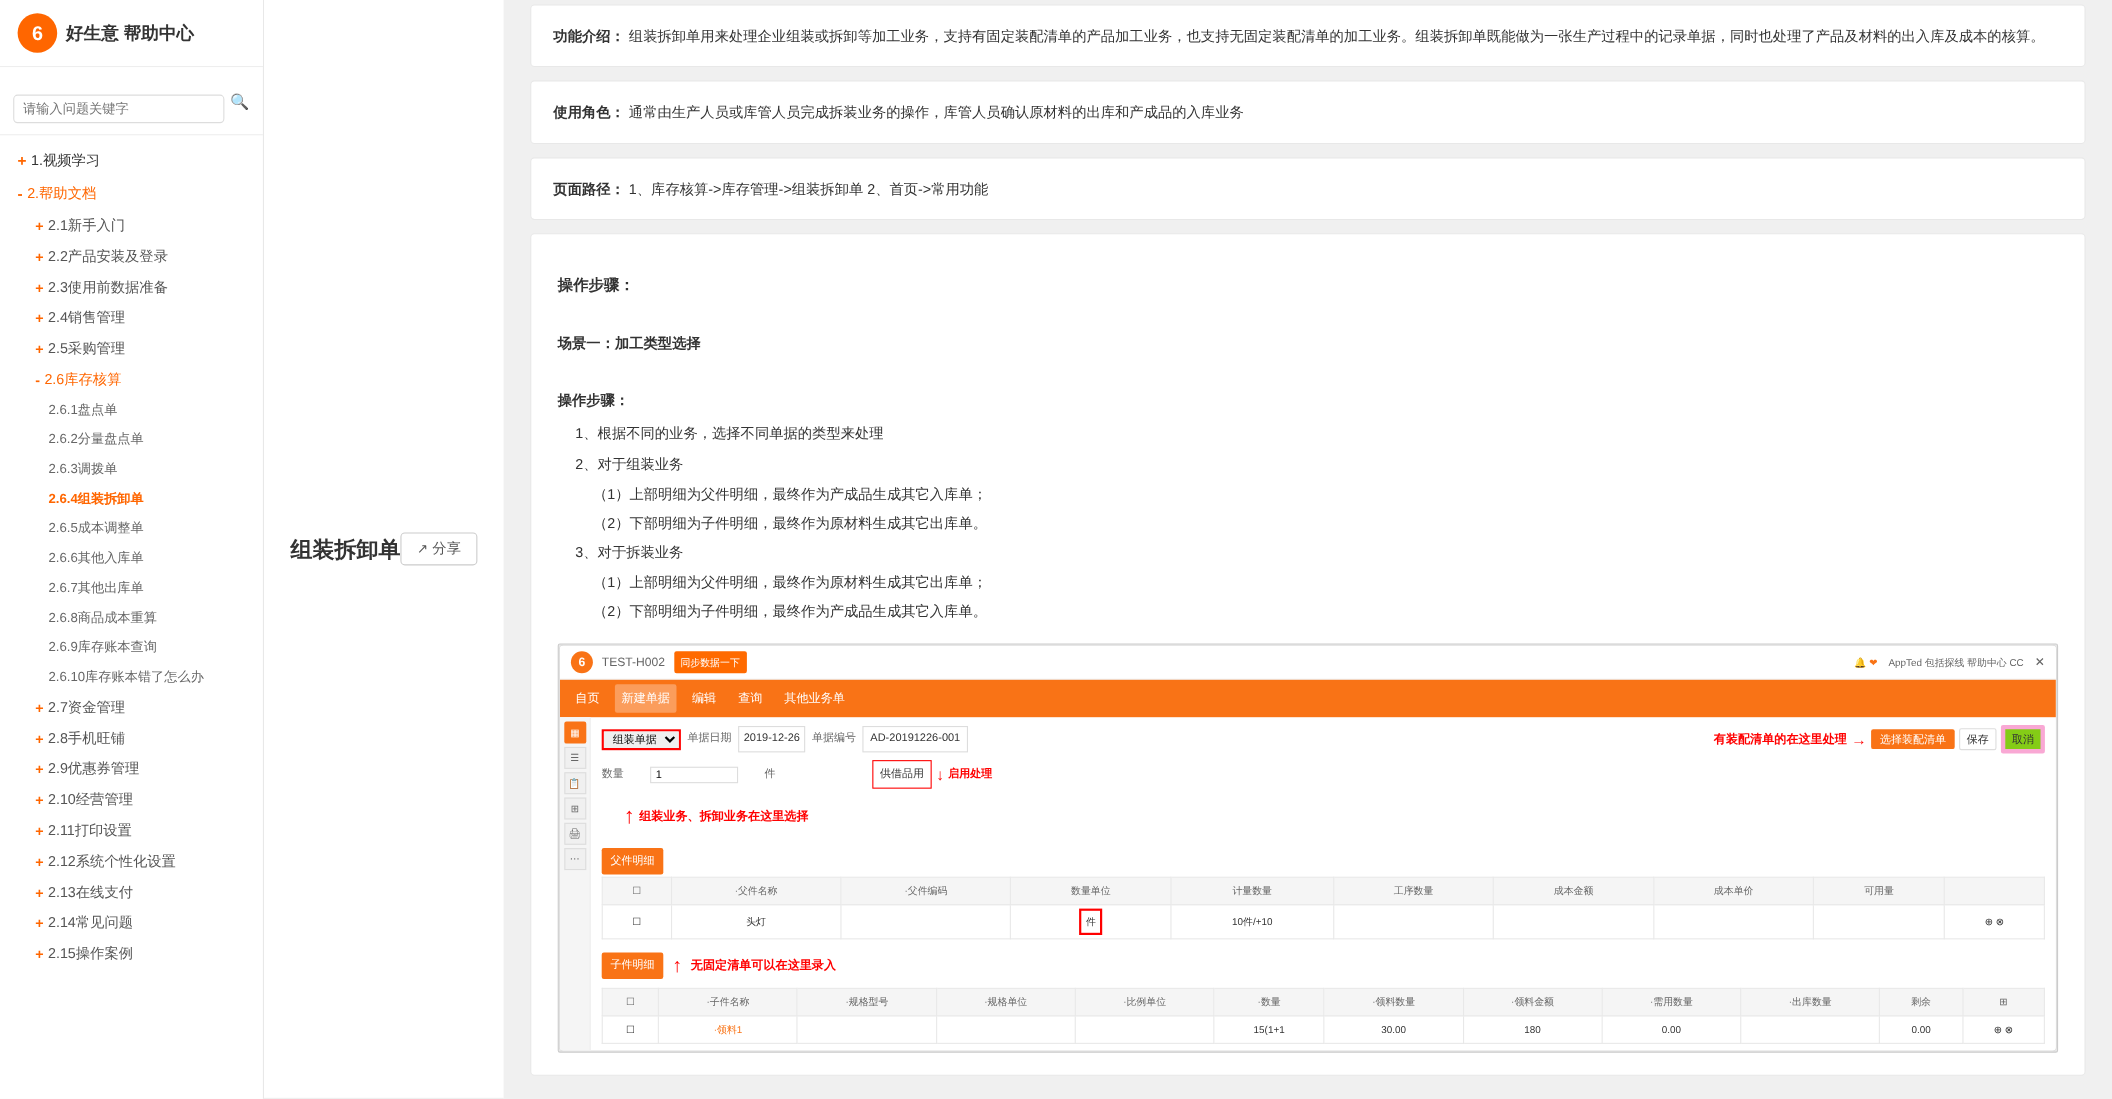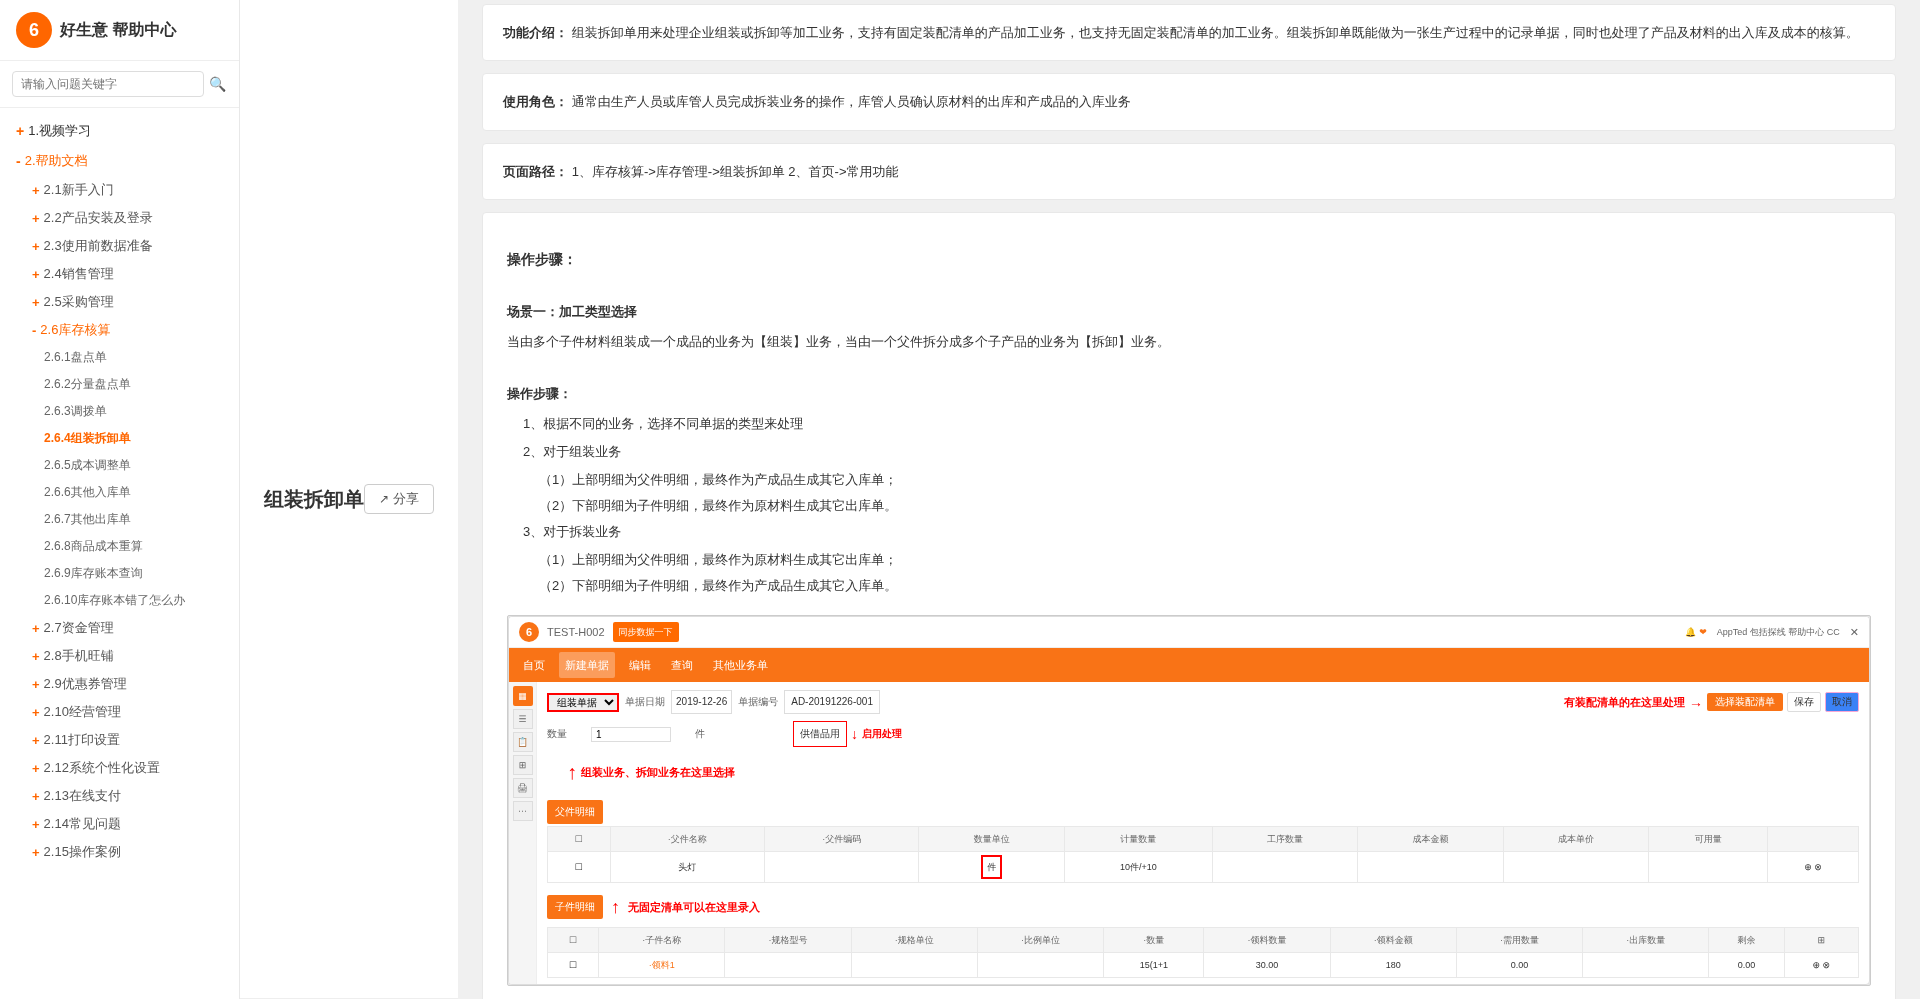--- a/index.html
+++ b/index.html
@@ -54,20 +54,21 @@
     }
 
     #search-box input {
       flex: 1;
       border: 1px solid #ddd;
       border-radius: 4px;
       padding: 5px 8px;
       font-size: 12px;
       outline: none;
       color: #000000;
+      margin-top: 15px;
     }
 
     .search-icon-btn {
       background: none;
       border: none;
       cursor: pointer;
       color: #999;
       font-size: 14px;
     }
 
@@ -426,23 +427,20 @@
       <span>1、库存核算-&gt;库存管理-&gt;组装拆卸单 2、首页-&gt;常用功能</span>
     </div>
 
     <div class="content-main">
       <div class="section-title">操作步骤：</div>
 
       <div class="sub-section">
         <span>场景一：加工类型选择</span>
       </div>
 
-      <div style="margin-bottom:8px;">
-        <span>当由多个子件材料组装成一个成品的业务为【组装】业务，当由一个父件拆分成多个子产品的业务为【拆卸】业务。</span>
-      </div>
 
       <div class="sub-section">操作步骤：</div>
 
       <div class="list-item">1、根据不同的业务，选择不同单据的类型来处理</div>
 
       <div class="list-item">2、对于组装业务</div>
       <div class="sub-list">（1）上部明细为父件明细，最终作为产成品生成其它入库单；</div>
       <div class="sub-list">（2）下部明细为子件明细，最终作为原材料生成其它出库单。</div>
 
       <div class="list-item">3、对于拆装业务</div>
@@ -498,21 +496,21 @@
                 <span style="font-size:10px;color:#666;text-align:right;">单据日期</span>
                 <span style="font-size:10px;color:#333;border:1px solid #ddd;padding:1px 4px;">2019-12-26</span>
                 <span style="font-size:10px;color:#666;">单据编号</span>
                 <span style="font-size:10px;color:#333;border:1px solid #ddd;padding:1px 6px;">AD-20191226-001</span>
 
                 <div style="margin-left:auto;display:flex;align-items:center;gap:4px;position:relative;">
                   <span class="annotation-text">有装配清单的在这里处理</span>
                   <span style="color:red;font-size:14px;">→</span>
                   <button style="background:#f97316;color:#fff;border:none;font-size:10px;padding:2px 8px;border-radius:2px;cursor:pointer;">选择装配清单</button>
                   <button style="background:#fff;color:#333;border:1px solid #ddd;font-size:10px;padding:2px 6px;border-radius:2px;cursor:pointer;">保存</button>
-                  <button style="background:#3b82f6;color:#333;border:1px solid #f9a8d4;font-size:10px;padding:2px 6px;border-radius:2px;cursor:pointer;">取消</button>
+                  <button style="background:#84cc16;color:#333;border:4px solid #f9a8d4;font-size:10px;padding:2px 6px;border-radius:2px;cursor:pointer;">取消</button>
                 </div>
               </div>
 
               
               <div style="display:flex;align-items:center;gap:24px;margin-bottom:4px;">
                 <span style="font-size:10px;color:#666;">数量</span>
                 <input class="mock-input" style="width: 60px; font-size: 10px;" value="1">
                 <span style="font-size:10px;color:#666;">件</span>
 
                 <div style="margin-left:20px;display:flex;align-items:center;gap:4px;">

